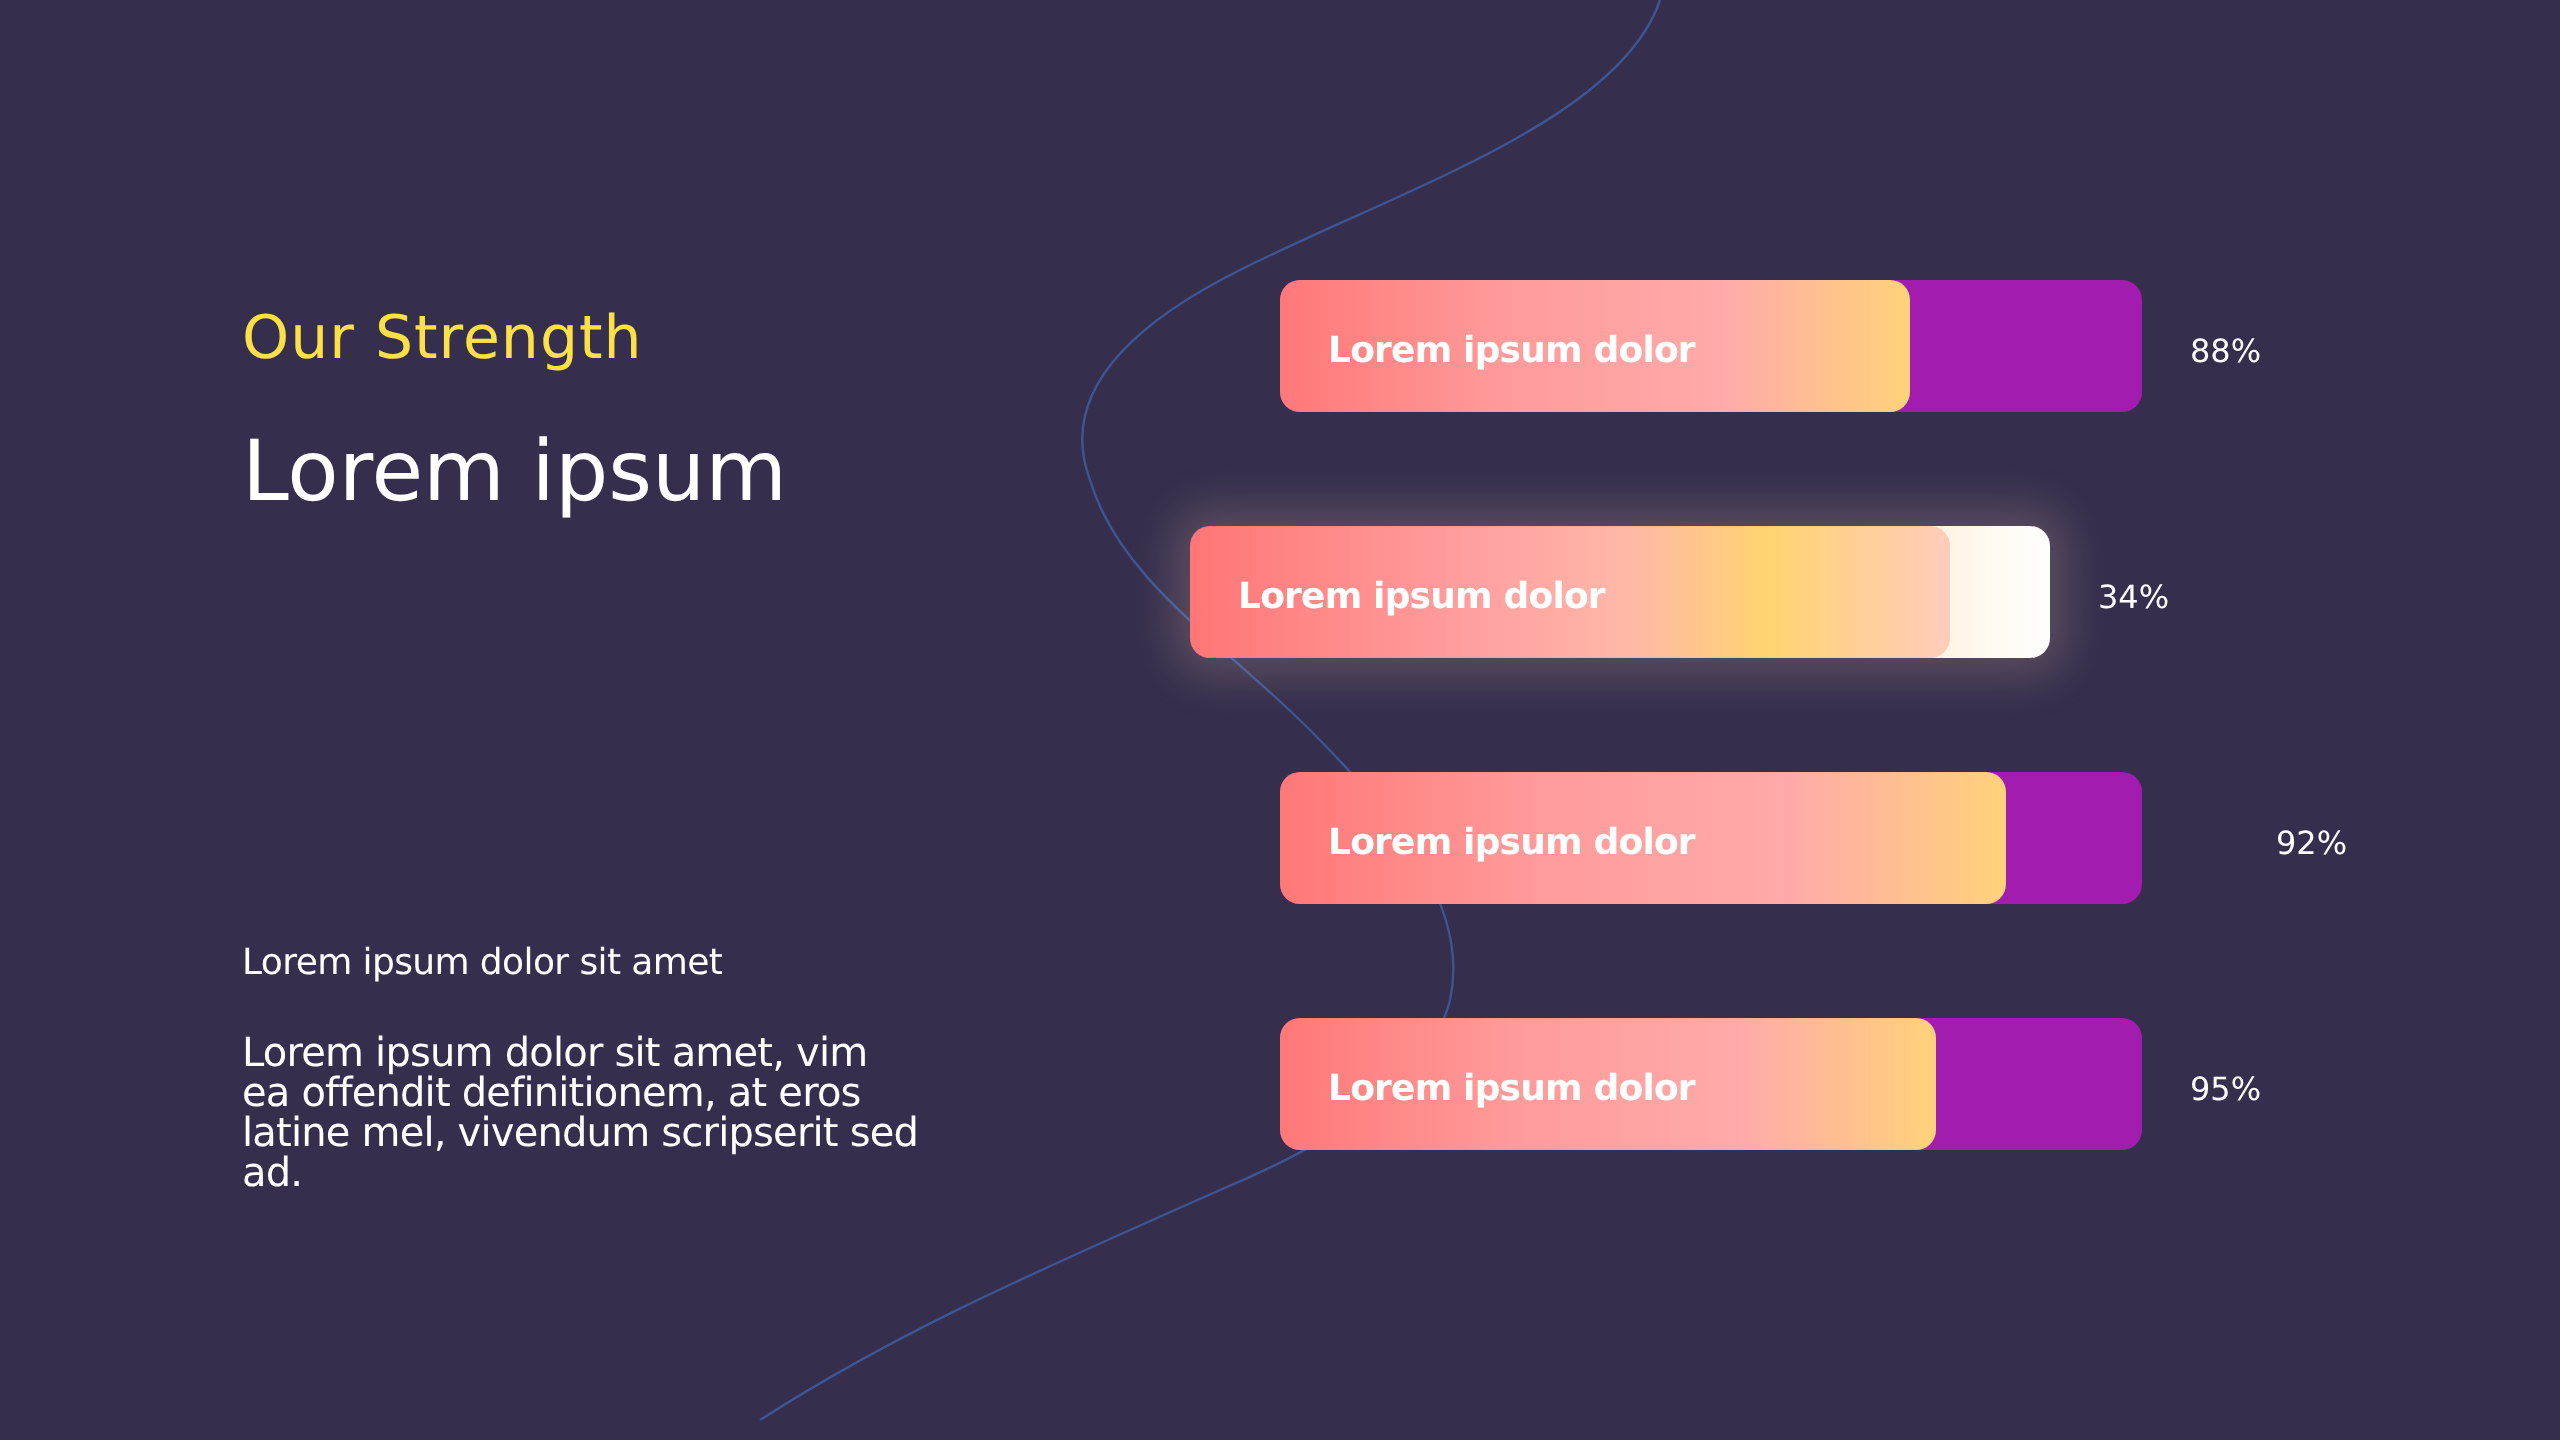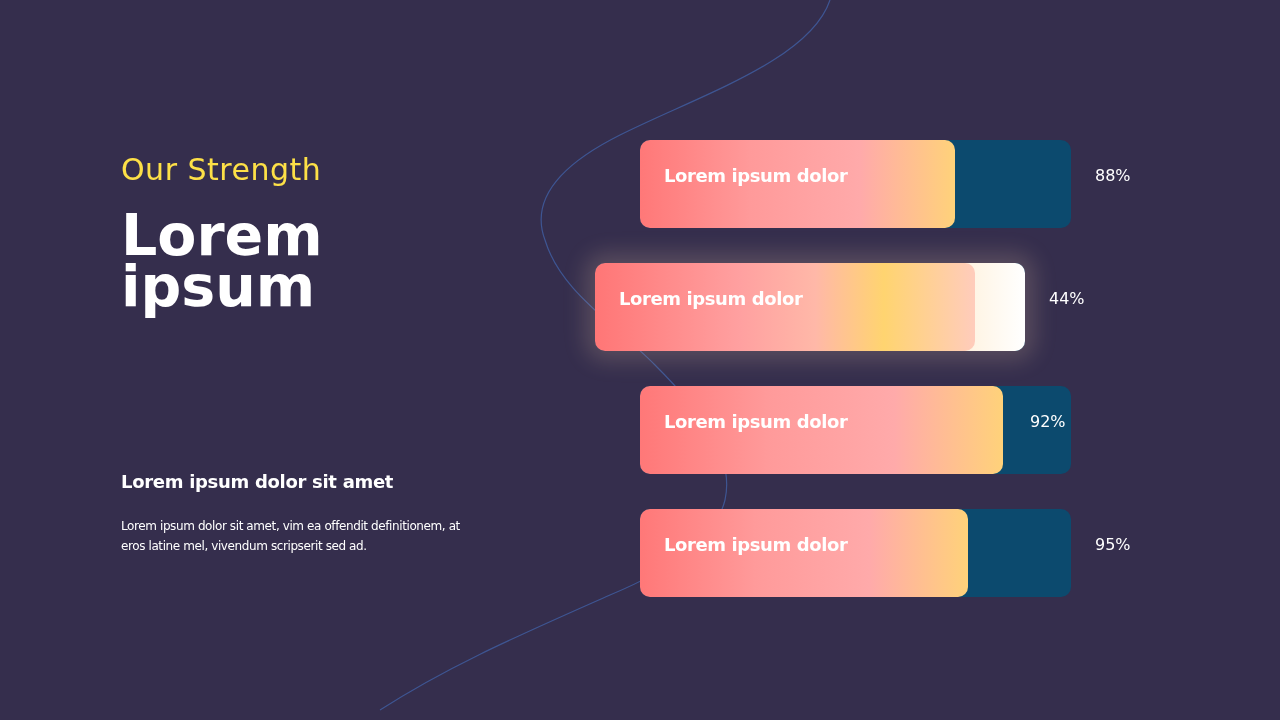--- a/index.html
+++ b/index.html
@@ -19,42 +19,42 @@
       width: 1280px; height: 720px;
       pointer-events: none;
     }
     .eyebrow {
       position: absolute; left: 121px; top: 152px;
       font-size: 30px; color: #fde047; letter-spacing: 0.5px;
       font-family: "DejaVu Sans", sans-serif; font-weight: normal;
     }
     .title {
       position: absolute; left: 121px; top: 210px;
-      font-size: 57px; line-height: 51px; color: #ffffff; font-weight: bold;
+      font-size: 42px; line-height: 51px; color: #ffffff; font-weight: normal;
       font-family: "DejaVu Sans", sans-serif;
       width: 380px;
     }
     .sub-heading {
       position: absolute; left: 121px; top: 471px;
-      font-size: 18px; color: #ffffff; font-weight: bold;
+      font-size: 18px; color: #ffffff; font-weight: normal;
       font-family: "DejaVu Sans", sans-serif;
       letter-spacing: -0.3px;
     }
     .body-text {
       position: absolute; left: 121px; top: 516px;
       width: 340px;
-      font-size: 12px; line-height: 20px; color: #ffffff;
+      font-size: 20px; line-height: 20px; color: #ffffff;
       font-family: "DejaVu Sans", sans-serif;
       letter-spacing: -0.4px;
     }
     .bar {
       position: absolute;
-      height: 88px;
+      height: 66px;
       width: 431px;
-      background: #0c4a6e;
+      background: #a21caf;
       border-radius: 10px;
     }
     .bar.highlight {
       box-shadow: 0 0 22px 10px rgba(255, 214, 170, 0.18);
     }
     .bar-fill {
       position: absolute; left: 0; top: 0; bottom: 0;
       border-radius: 10px;
       background: linear-gradient(90deg, #ff7878 0%, #ff9a9a 35%, #ffaaaa 70%, #ffd27a 100%);
     }
@@ -103,27 +103,27 @@
     <div class="bar-fill" style="width:315px;"></div>
     <div class="bar-label">Lorem ipsum dolor</div>
   </div>
   <div class="bar-value" style="left:1095px; top:140px;">88%</div>
 
   <div class="bar highlight" style="left:595px; top:263px; width:430px;">
     <div class="bar-tail" style="left:370px; width:60px;"></div>
     <div class="bar-fill" style="width:380px;"></div>
     <div class="bar-label">Lorem ipsum dolor</div>
   </div>
-  <div class="bar-value" style="left:1049px; top:263px;">44%</div>
+  <div class="bar-value" style="left:1049px; top:263px;">34%</div>
 
   <div class="bar" style="left:640px; top:386px;">
     <div class="bar-fill" style="width:363px;"></div>
     <div class="bar-label">Lorem ipsum dolor</div>
   </div>
-  <div class="bar-value" style="left:1030px; top:386px;">92%</div>
+  <div class="bar-value" style="left:1138px; top:386px;">92%</div>
 
   <div class="bar" style="left:640px; top:509px;">
     <div class="bar-fill" style="width:328px;"></div>
     <div class="bar-label">Lorem ipsum dolor</div>
   </div>
   <div class="bar-value" style="left:1095px; top:509px;">95%</div>
 
 </div>
 
 </body></html>

